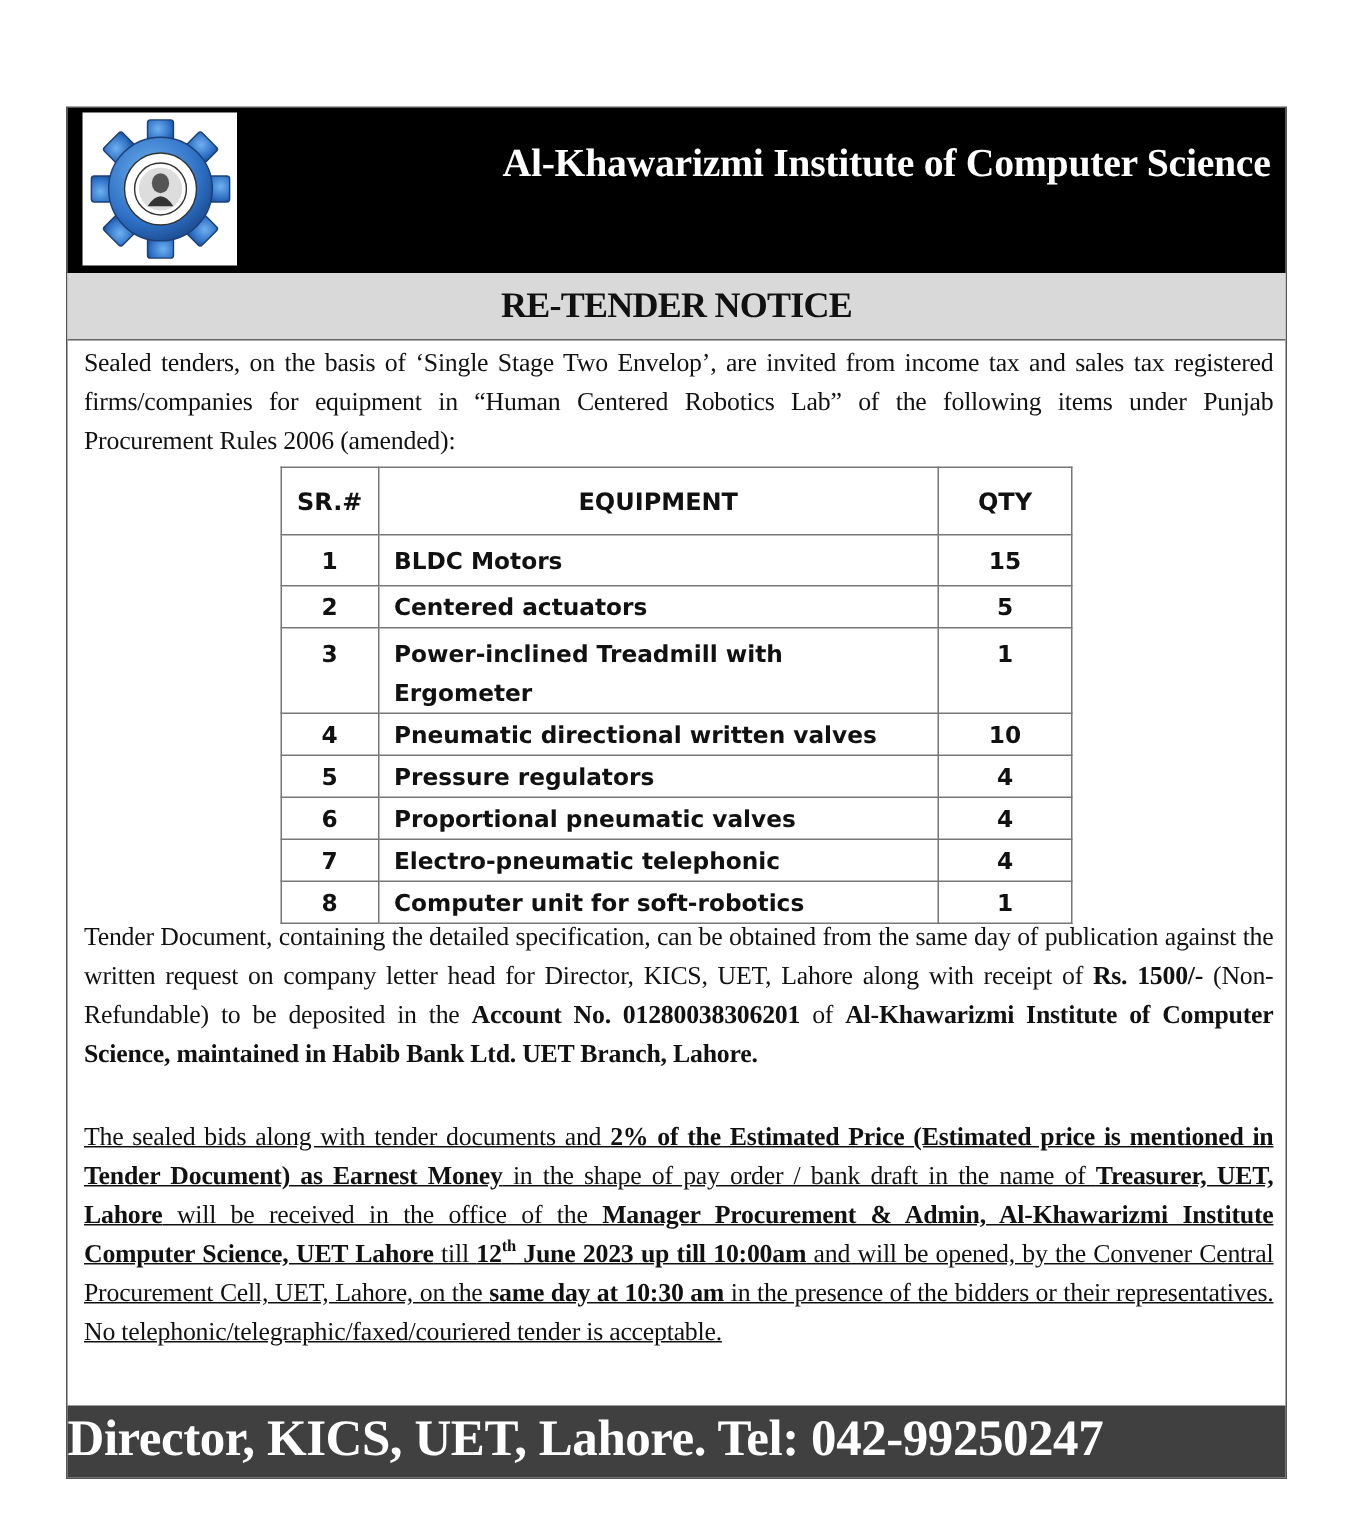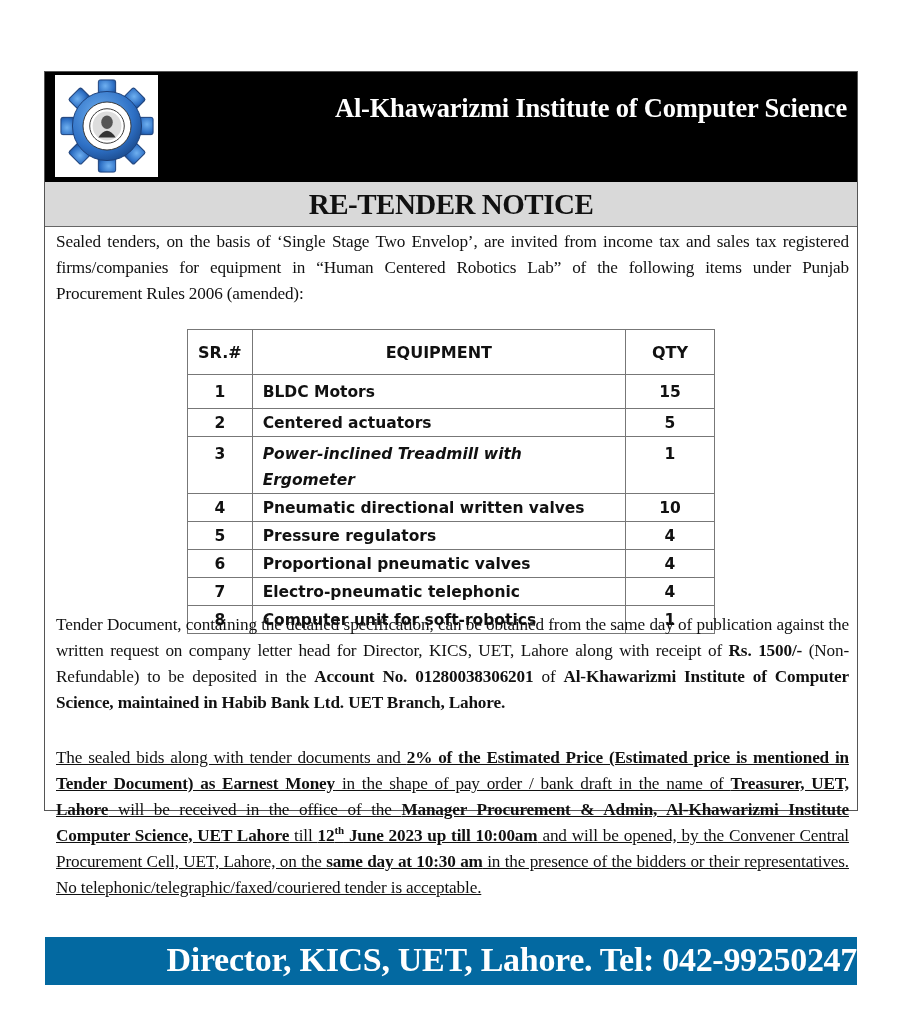--- a/index.html
+++ b/index.html
@@ -1,60 +1,60 @@
 <!DOCTYPE html>
 <html><head>
   <meta charset="utf-8">
   <style>
     html, body { margin: 0; padding: 0; background: #ffffff; }
     body { width: 903px; height: 1024px; position: relative; font-family: "Liberation Serif", serif; color: #111; }
     .frame {
-      position: absolute; left: 44px; top: 71px; width: 814px; height: 740px;
+      position: absolute; left: 44px; top: 71px; width: 814px; height: 915px;
       border: 1px solid #555; box-sizing: border-box; background: #fff;
     }
     .header {
       position: absolute; left: 0; top: 0; width: 812px; height: 110px; background: #000;
     }
     .logo-box {
       position: absolute; left: 10px; top: 3px; width: 103px; height: 102px; background: #fff;
       display: flex; align-items: center; justify-content: center;
     }
     .header-text {
       position: absolute; right: 10px; top: 16px; text-align: right; color: #fff;
       font-weight: bold; font-size: 26.5px; line-height: 40px; letter-spacing: -0.2px;
     }
     .title-bar {
       position: absolute; left: 0; top: 110px; width: 812px; height: 45px; background: #d9d9d9;
       border-bottom: 1px solid #666; box-sizing: border-box;
-      text-align: center; font-weight: bold; font-size: 29px; line-height: 44px; letter-spacing: -0.5px;
+      text-align: center; font-weight: bold; font-size: 24px; line-height: 44px; letter-spacing: -0.5px;
     }
     .para {
       position: absolute; left: 11px; width: 793px; font-size: 17.2px; line-height: 26px;
       text-align: justify; letter-spacing: -0.15px;
     }
     .p1 { top: 157px; }
     .p2 { top: 540px; }
     .p3 { top: 673px; text-decoration: underline; }
     .para b { font-weight: bold; }
     sup { font-size: 11px; line-height: 0; }
     table.equip {
       position: absolute; left: 142px; top: 239px; width: 528px; border-collapse: collapse;
-      font-family: "DejaVu Sans", sans-serif; font-weight: bold; font-size: 15.5px; color: #111; margin-top: 18px;
+      font-family: "DejaVu Sans", sans-serif; font-weight: bold; font-size: 15.5px; color: #111;
     }
     table.equip td, table.equip th { border: 1.5px solid #777; padding: 0 10px; }
     table.equip th { height: 44px; font-size: 16px; }
     table.equip td.sr { width: 38px; text-align: center; }
     table.equip td.qty { width: 68px; text-align: center; }
     table.equip th.sr, table.equip th.qty { text-align: center; }
     table.equip tr.r { height: 28px; }
     table.equip tr.tall { height: 54px; vertical-align: top; }
     table.equip tr.tall td { padding-top: 4px; line-height: 26px; }
     .footer {
-      position: absolute; left: 0; top: 865px; width: 812px; height: 48px; background: #0369a1;
-      color: #fff; text-align: right; font-weight: bold; font-size: 34px; line-height: 46px; letter-spacing: -0.3px;
+      position: absolute; left: 0; top: 865px; width: 812px; height: 48px; background: #404040;
+      color: #fff; text-align: left; font-weight: bold; font-size: 34px; line-height: 46px; letter-spacing: -0.3px;
     }
   </style>
 </head>
 <body>
 
 <div class="frame">
 
   <div class="header">
     <div class="logo-box">
       <svg width="96" height="96" viewBox="0 0 100 100">
@@ -106,21 +106,21 @@
       <td>BLDC Motors</td>
       <td class="qty">15</td>
     </tr>
     <tr class="r">
       <td class="sr">2</td>
       <td>Centered actuators</td>
       <td class="qty">5</td>
     </tr>
     <tr class="tall">
       <td class="sr">3</td>
-      <td style="padding-right:64px;font-style:italic;">Power-inclined Treadmill with Ergometer</td>
+      <td style="padding-right:64px;">Power-inclined Treadmill with Ergometer</td>
       <td class="qty">1</td>
     </tr>
     <tr class="r">
       <td class="sr">4</td>
       <td>Pneumatic directional written valves</td>
       <td class="qty">10</td>
     </tr>
     <tr class="r">
       <td class="sr">5</td>
       <td>Pressure regulators</td>

